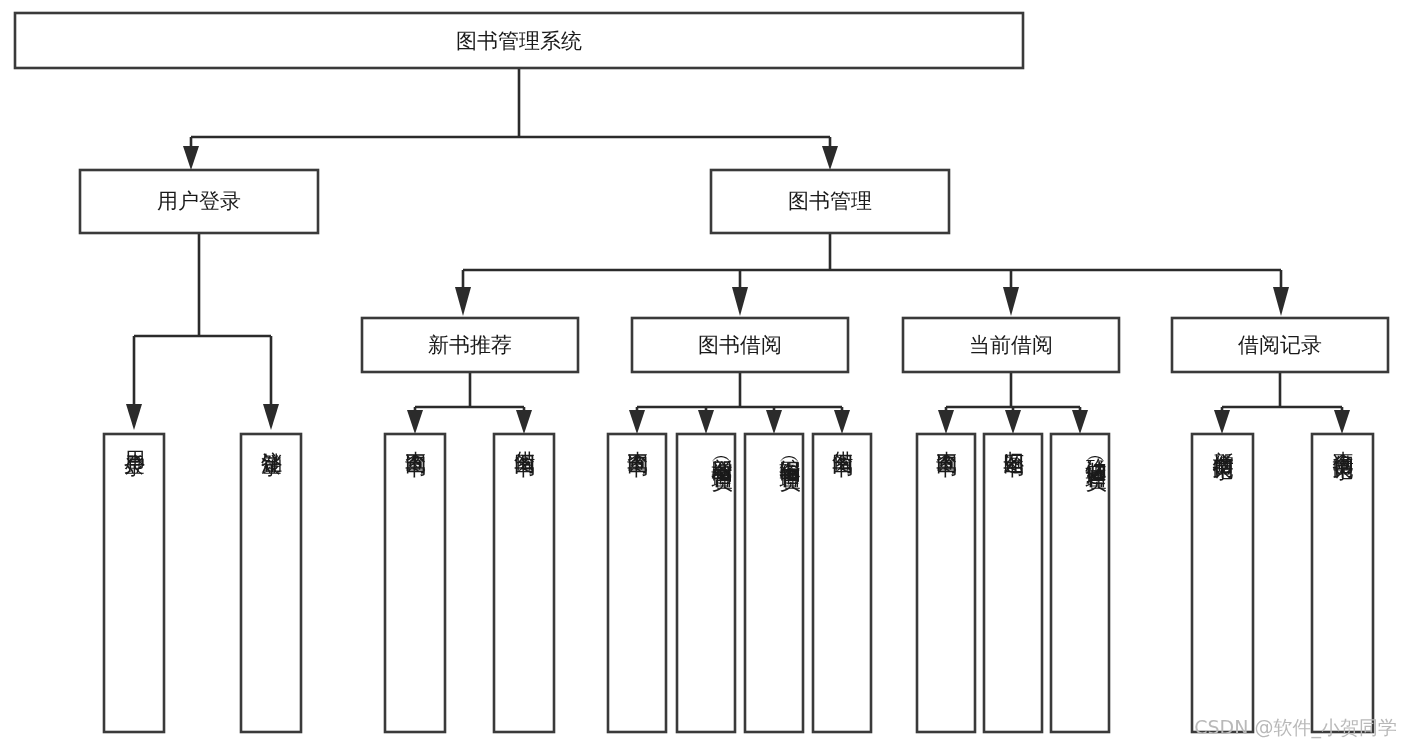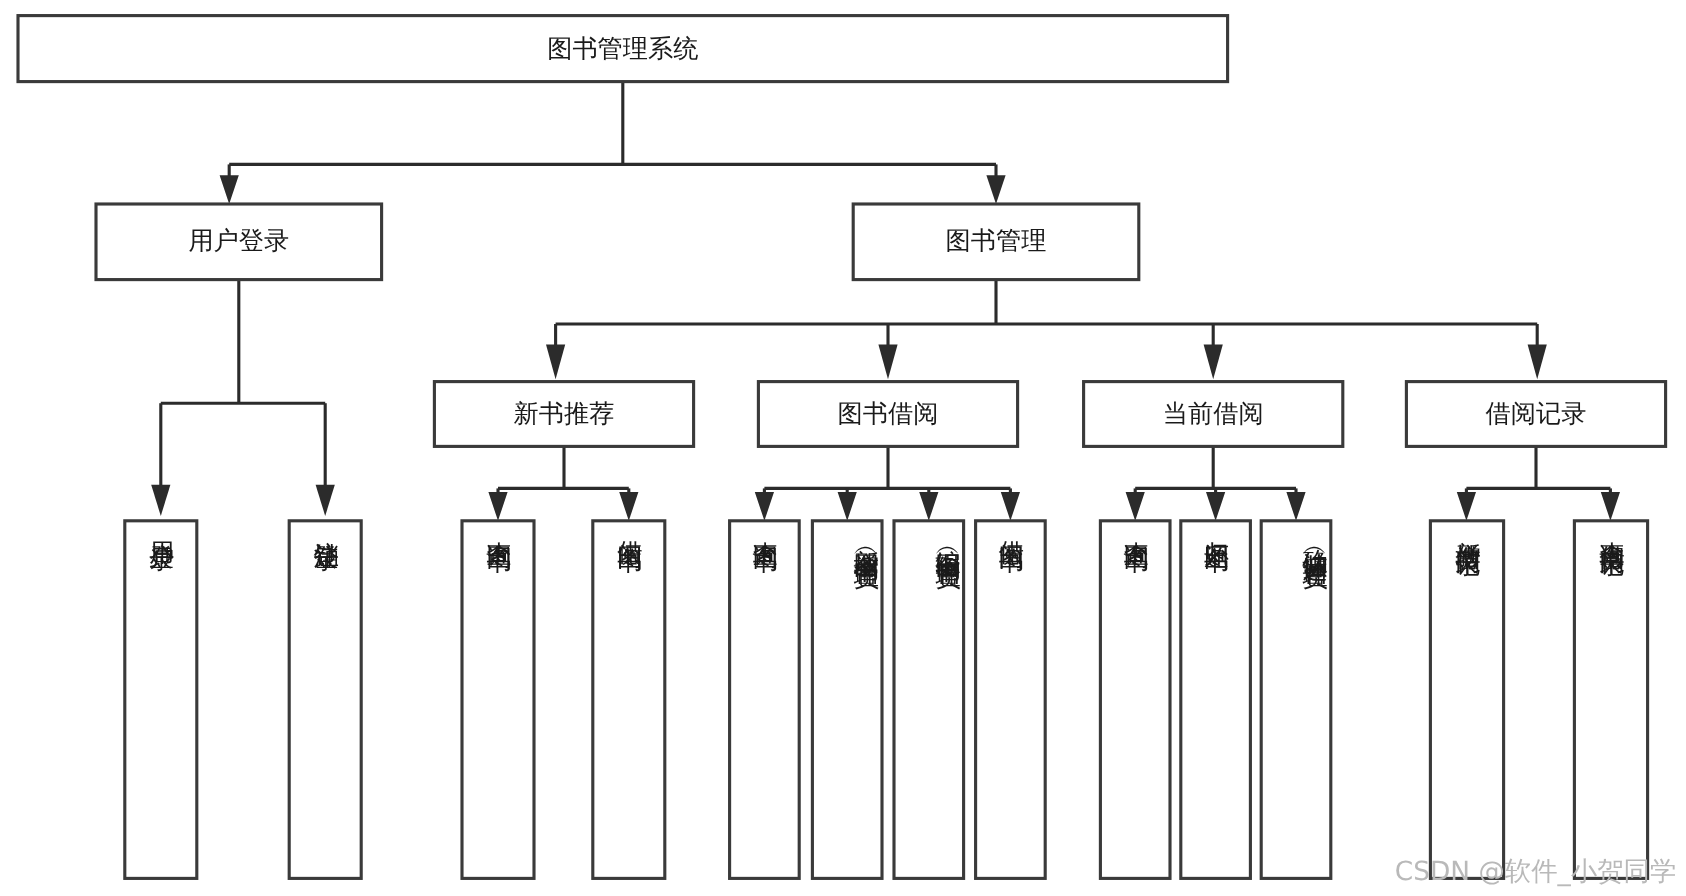--- a/index.html
+++ b/index.html
@@ -69,21 +69,21 @@
   .vlabel.top {
     display: flex;
     align-items: flex-start;
     justify-content: flex-start;
   }
   .watermark {
     position: absolute;
     right: 8px;
     bottom: 6px;
     font-family: "DejaVu Sans", "Liberation Sans", sans-serif;
-    font-size: 22px;
+    font-size: 19px;
     color: #b9b9b9;
     white-space: nowrap;
     pointer-events: none;
   }
 </style>
 </head>
 <body>
 
 <div id="diagram-root">
 

